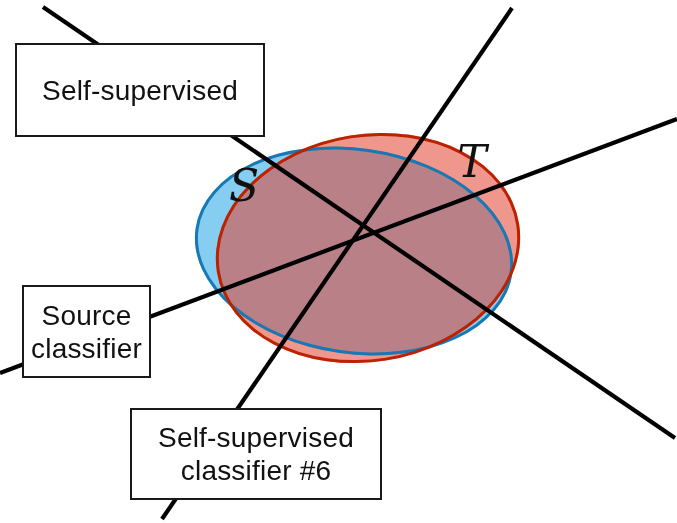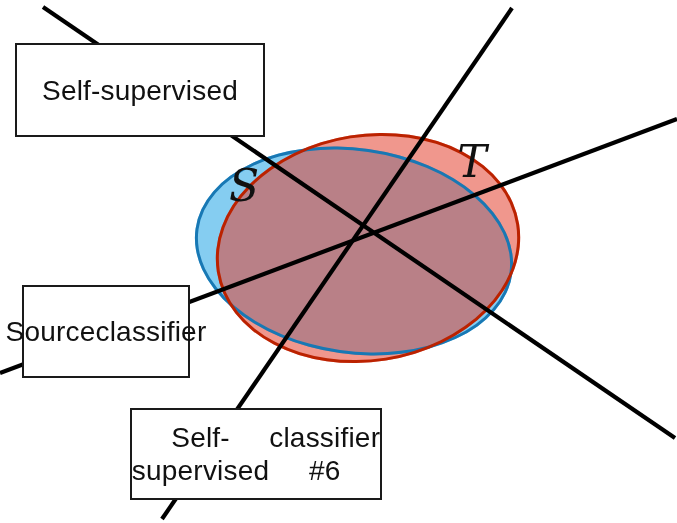--- a/index.html
+++ b/index.html
@@ -62,32 +62,32 @@
     stroke: var(--line_color);
     stroke-width: 4.2;
     stroke-linecap: butt;
   }
   .callout {
     position: absolute;
     box-sizing: border-box;
     background: #ffffff;
     border: 2.5px solid var(--box_border);
     display: flex;
-    flex-direction: row;
+    flex-direction: column;
     align-items: center;
     justify-content: center;
     text-align: center;
     font-size: 28px;
     line-height: 33px;
     color: var(--text_color);
     letter-spacing: 0.2px;
     z-index: 7;
   }
   .callout.box1 { left: 15px;  top: 43px;  width: 250px; height: 94px; }
-  .callout.box2 { left: 22px;  top: 285px; width: 168px; height: 93px; }
+  .callout.box2 { left: 22px;  top: 285px; width: 129px; height: 93px; }
   .callout.box3 { left: 130px; top: 408px; width: 252px; height: 92px; }
 </style>
 </head>
 <body>
 
 <div class="canvas">
 
   <div class="ellipse blue-fill"></div>
 
   <div class="ellipse red-fill"></div>

